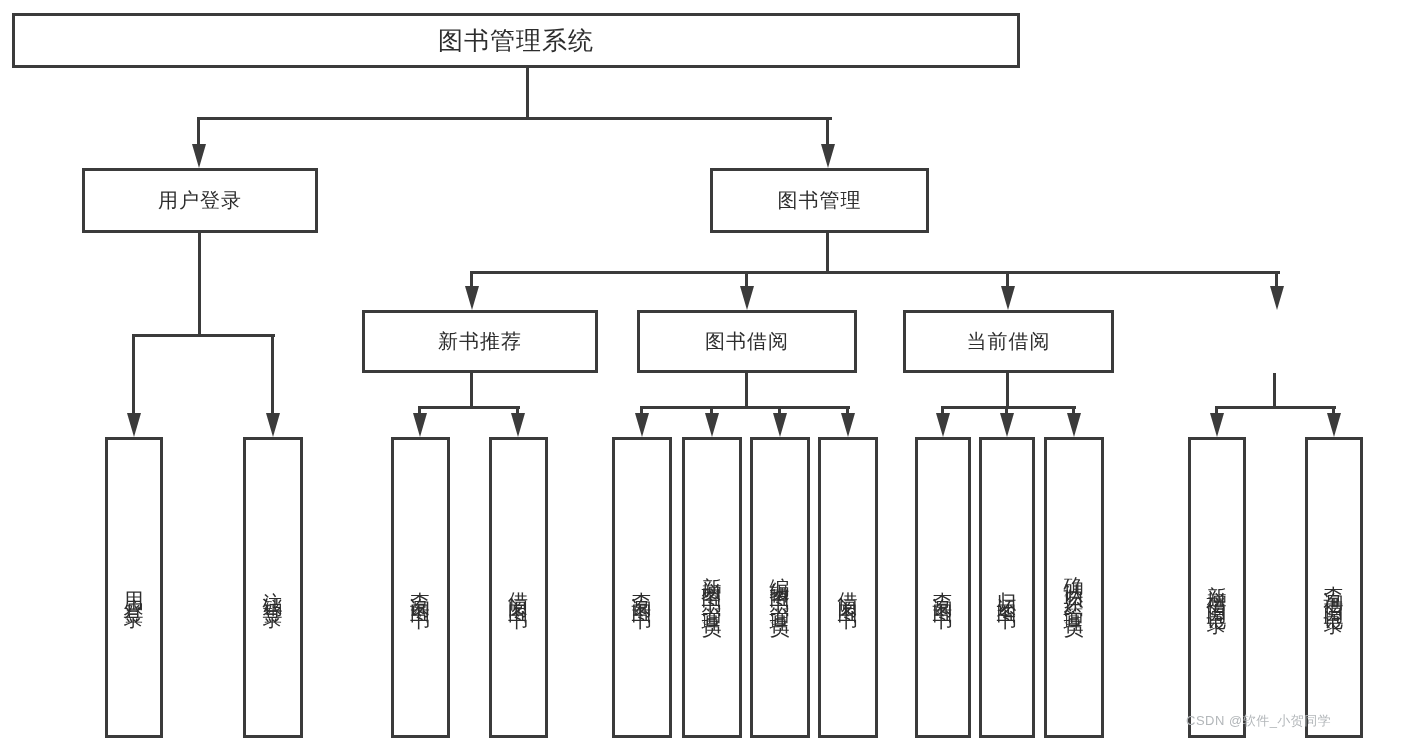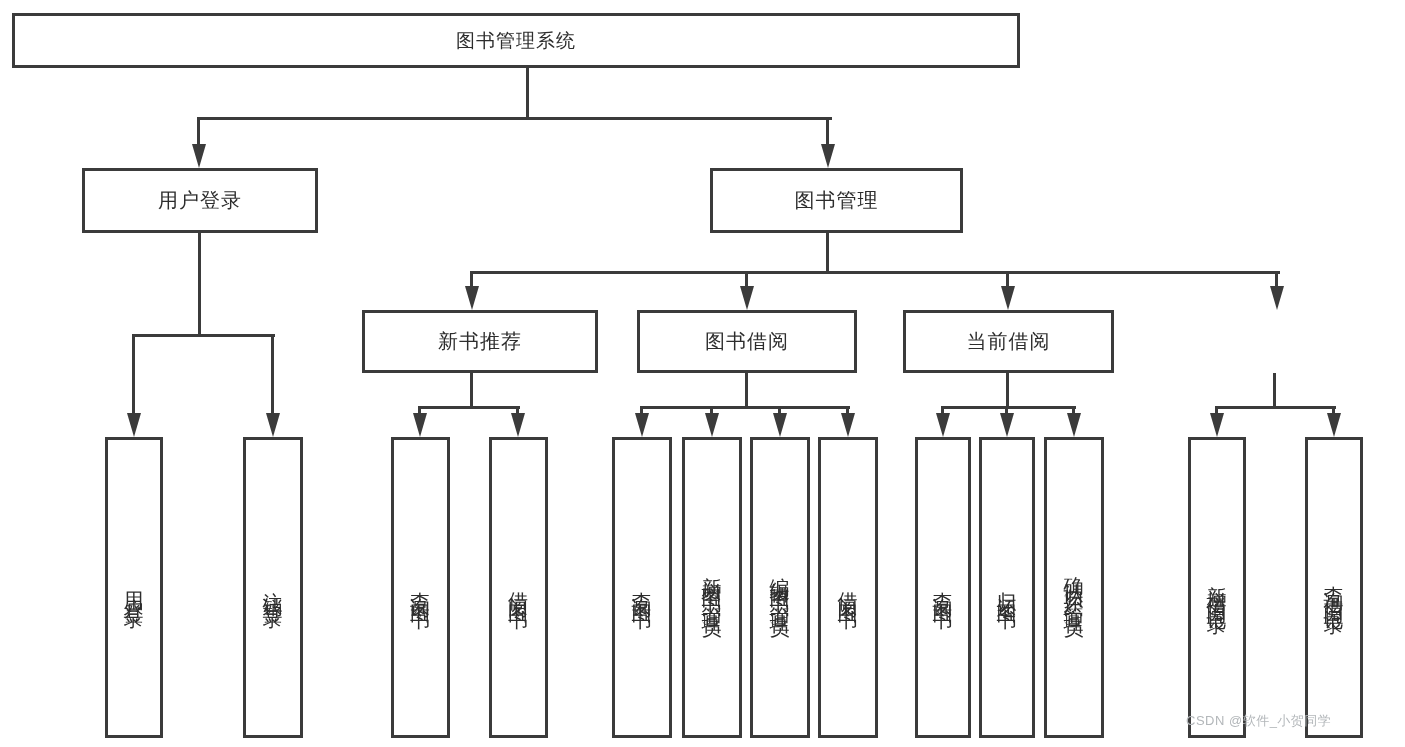--- a/index.html
+++ b/index.html
@@ -20,21 +20,21 @@
   
   .box{
     position:absolute;
     box-sizing:border-box;
     background:var(--bg);
     border:3px solid var(--line);
     display:flex;align-items:center;justify-content:center;
     font-size:20px;letter-spacing:1px;
     z-index:2;
   }
-  .box.root{font-size:19px;}
+  .box.root{font-size:25px;}
   
   .vbox{
     position:absolute;
     box-sizing:border-box;
     background:var(--bg);
     border:3px solid var(--line);
     display:flex;align-items:center;justify-content:center;
     z-index:2;
   }
   .vtext{
@@ -70,21 +70,21 @@
 
   <div class="vl" style="left:526px;top:68px;height:50px"></div>
   <div class="hl" style="left:197px;top:117px;width:635px"></div>
 
   <div class="vl" style="left:197px;top:117px;height:30px"></div>
   <div class="tri" style="left:192px;top:144px"></div>
   <div class="vl" style="left:826px;top:117px;height:30px"></div>
   <div class="tri" style="left:821px;top:144px"></div>
 
   <div class="box" style="left:82px;top:168px;width:236px;height:65px">用户登录</div>
-  <div class="box" style="left:710px;top:168px;width:253px;height:65px">图书管理</div>
+  <div class="box" style="left:710px;top:168px;width:219px;height:65px">图书管理</div>
 
   <div class="vl" style="left:198px;top:233px;height:103px"></div>
   <div class="hl" style="left:132px;top:334px;width:143px"></div>
   <div class="vl" style="left:132px;top:334px;height:82px"></div>
   <div class="tri" style="left:127px;top:413px"></div>
   <div class="vl" style="left:271px;top:334px;height:82px"></div>
   <div class="tri" style="left:266px;top:413px"></div>
 
   <div class="vl" style="left:826px;top:233px;height:41px"></div>
   <div class="hl" style="left:470px;top:271px;width:810px"></div>

